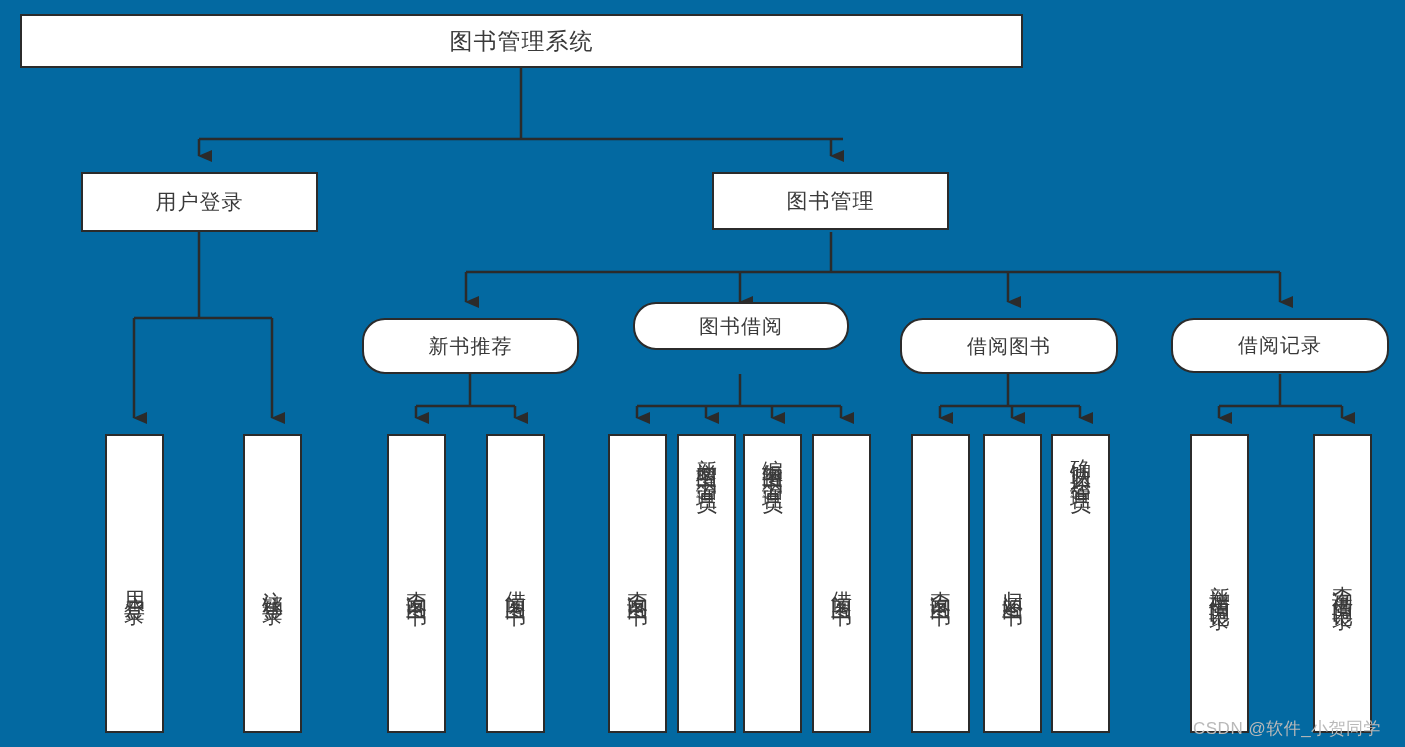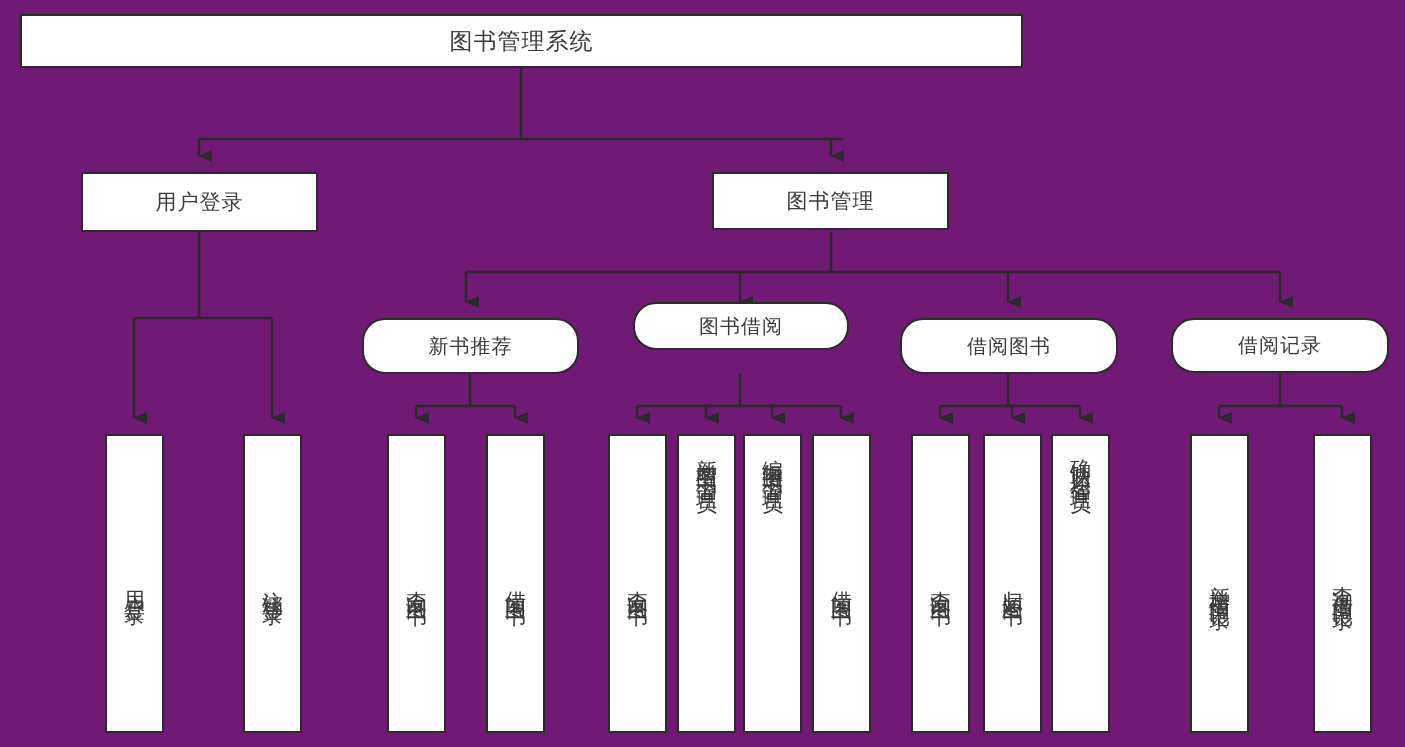--- a/index.html
+++ b/index.html
@@ -7,21 +7,21 @@
     padding: 0;
     background: #ffffff;
   }
   body {
     font-family: "Liberation Sans", "DejaVu Sans", sans-serif;
   }
   #stage {
     position: relative;
     width: 1405px;
     height: 747px;
-    background: #701a75;
+    background: #0369a1;
     overflow: hidden;
   }
   svg#wires {
     position: absolute;
     left: 0;
     top: 0;
     width: 1405px;
     height: 747px;
     pointer-events: none;
   }
@@ -141,14 +141,15 @@
       <div class="node leaf top-aligned" style="left: 677px; top: 434px; width: 59px; height: 299px;">新增图书（管理员）</div>
       <div class="node leaf top-aligned" style="left: 743px; top: 434px; width: 59px; height: 299px;">编辑图书（管理员）</div>
       <div class="node leaf" style="left: 812px; top: 434px; width: 59px; height: 299px;">借阅图书</div>
       <div class="node leaf" style="left: 911px; top: 434px; width: 59px; height: 299px;">查询图书</div>
       <div class="node leaf" style="left: 983px; top: 434px; width: 59px; height: 299px;">归还图书</div>
       <div class="node leaf top-aligned" style="left: 1051px; top: 434px; width: 59px; height: 299px;">确认归还（管理员）</div>
       <div class="node leaf" style="left: 1190px; top: 434px; width: 59px; height: 299px;">新增借阅记录</div>
       <div class="node leaf" style="left: 1313px; top: 434px; width: 59px; height: 299px;">查询借阅记录</div>
     </div>
 
+  <div class="watermark" style="left: 1193px; top: 717px;">CSDN @软件_小贺同学</div>
 
 </div>
 
 </body></html>

